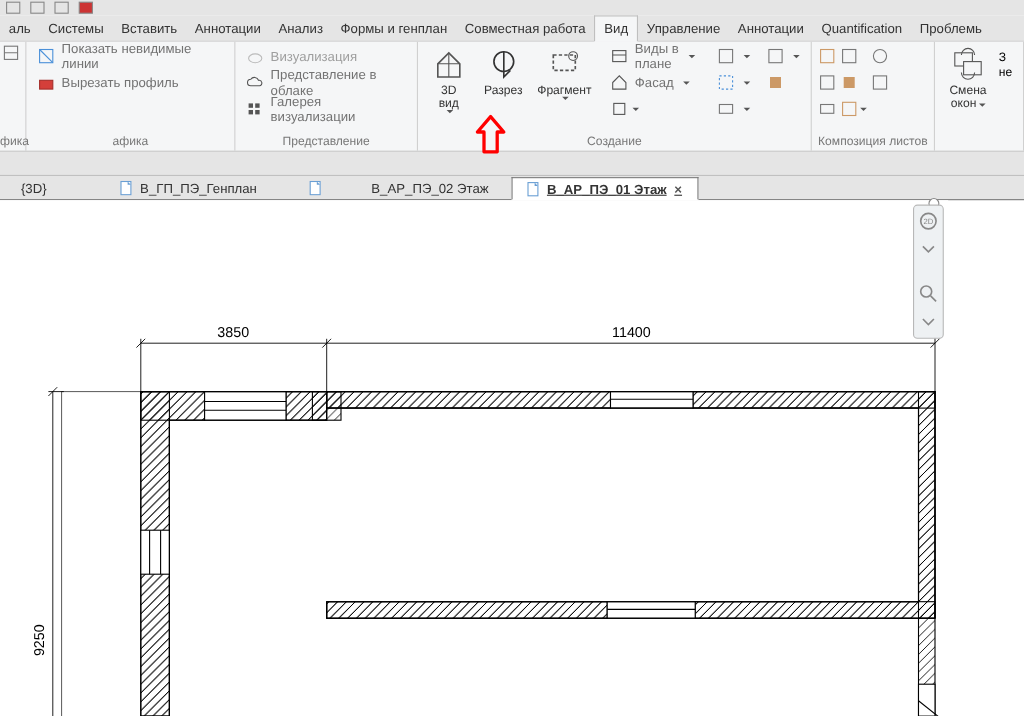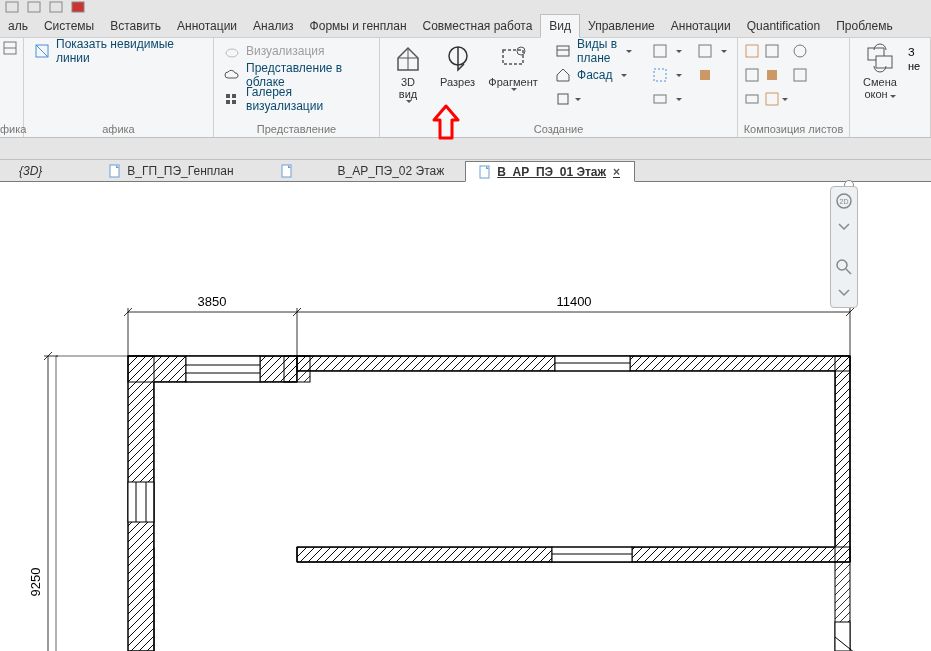--- a/index.html
+++ b/index.html
@@ -10,21 +10,21 @@
 
   .menubar { height: 24px; background: #e5e5e5; display: flex; align-items: center; border-bottom: 1px solid #d0d0d0; font-size: 12px; color: #333;}
   .menubar-item { padding: 0 8px; height: 24px; display: flex; align-items: center; cursor: pointer; }
   .menubar-item.active { background: #f5f6f7; border: 1px solid #bfbfbf; border-bottom: 1px solid #f5f6f7; position: relative; top: 0; height: 24px;}
 
   .ribbon { height: 100px; background: #f5f6f7; display: flex; border-bottom: 1px solid #c0c0c0; }
   .ribbon-panel { display: flex; flex-direction: column; border-right: 1px solid #d0d0d0; padding: 2px 6px 0 6px; position: relative; }
   .ribbon-panel-title { position: absolute; bottom: 2px; left: 0; right: 0; text-align: center; font-size: 11px; color: #777; }
   .ribbon-body { flex: 1; display: flex; gap: 4px; align-items: flex-start; }
   .ribbon-col { display: flex; flex-direction: column; gap: 2px; }
-  .ribbon-btn { display: flex; align-items: center; gap: 6px; padding: 2px 4px; font-size: 12px; color: #0c4a6e; cursor: pointer; height: 22px;}
+  .ribbon-btn { display: flex; align-items: center; gap: 6px; padding: 2px 4px; font-size: 12px; color: #737373; cursor: pointer; height: 22px;}
   .ribbon-btn.disabled { color: #9e9e9e; }
   .ribbon-bigbtn { display: flex; flex-direction: column; align-items: center; padding: 2px 6px 0; font-size: 11px; color: #333; cursor: pointer; width: 56px; text-align:center;}
   .ribbon-bigbtn .icon-lg { width: 32px; height: 32px; display:flex; align-items:center; justify-content:center; margin-bottom:2px;}
   .icon-sm { width: 16px; height: 16px; display: inline-flex; align-items:center; justify-content:center;}
   .dd-arrow { width:0; height:0; border-left:3px solid transparent; border-right:3px solid transparent; border-top:3px solid #555; display:inline-block; margin-left:2px;}
 
   .spacer-bar { height: 22px; background: #e5e5e5; border-bottom: 1px solid #c0c0c0;}
 
   .tabstrip { height: 22px; background: #e5e5e5; display:flex; align-items:flex-end; border-bottom:1px solid #7a7a7a; font-size:12px;}
   .tab { display:flex; align-items:center; gap:5px; padding:3px 12px; height:21px; cursor:pointer; color:#333; border:1px solid transparent; border-bottom:none;}
@@ -106,20 +106,28 @@
         <div class="ribbon-col">
       <div class="ribbon-btn">
         <span class="icon-sm">
               <svg width="16" height="16">
                 <rect x="2" y="2" width="12" height="12" fill="none" stroke="#4a90d9"></rect>
                 <line x1="2" y1="2" x2="14" y2="14" stroke="#4a90d9"></line>
               </svg>
             </span>
         <span>Показать невидимые линии</span>
       </div>
+      <div class="ribbon-btn">
+        <span class="icon-sm">
+              <svg width="16" height="16">
+                <rect x="2" y="6" width="12" height="8" fill="#d43f3a" stroke="#a52e2a"></rect>
+              </svg>
+            </span>
+        <span>Вырезать профиль</span>
+      </div>
     </div>
       </div>
     <div class="ribbon-panel-title">афика</div>
   </div>
 
   <div class="ribbon-panel" style="width:166px;">
     <div class="ribbon-body">
         <div class="ribbon-col">
       <div class="ribbon-btn disabled">
         <span class="icon-sm">
@@ -325,21 +333,21 @@
 
 <div class="red-arrow">
   <svg width="32" height="40">
       <path d="M16 2 L28 16 L22 16 L22 34 L10 34 L10 16 L4 16 Z" fill="none" stroke="#ff0000" stroke-width="3" stroke-linejoin="round"></path>
     </svg>
 </div>
 
 <div class="spacer-bar"></div>
 
 <div class="tabstrip">
-  <div class="tab" style="margin-left:6px;font-style:italic;">
+  <div class="tab" style="margin-left:6px;">
     <span>{3D}</span>
   </div>
   <div class="tab" style="margin-left:40px;">
     <span class="tab-icon">
         <svg width="14" height="14">
           <rect x="2" y="1" width="9" height="12" fill="#fff" stroke="#6a9fd4"></rect>
           <path d="M8 1 L11 4 L8 4 Z" fill="#6a9fd4"></path>
         </svg>
       </span>
     <span>В_ГП_ПЭ_Генплан</span>

